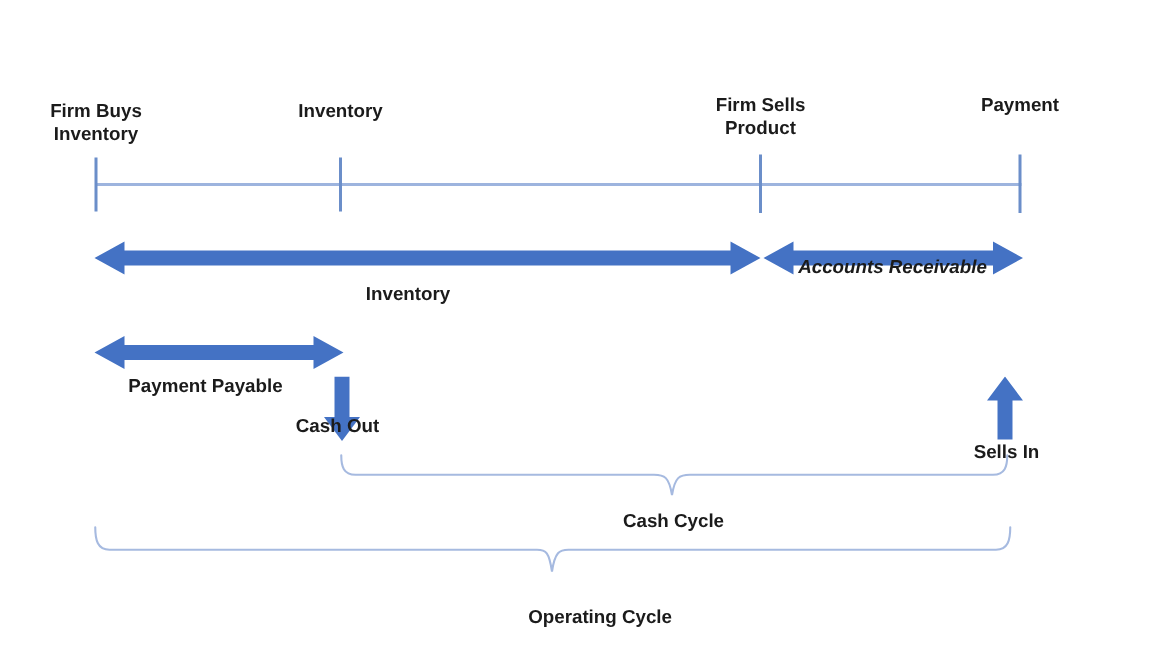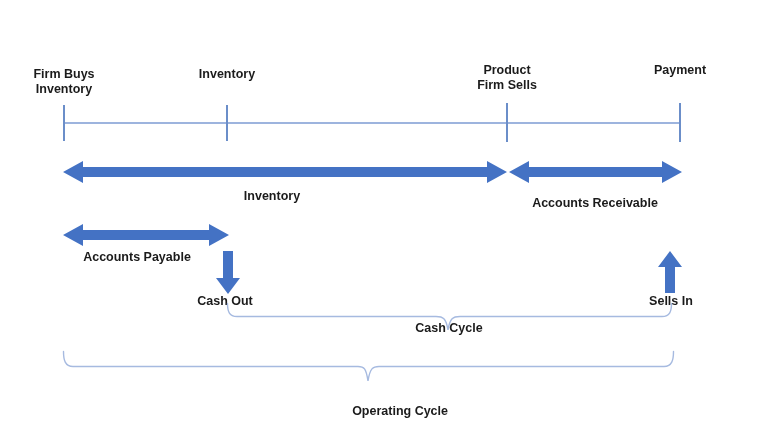--- a/index.html
+++ b/index.html
@@ -44,62 +44,62 @@
 <div class="canvas">
 
   <div class="event-label" style="left:4px; top:67px; width:120px;">
     <div>Firm Buys</div>
     <div>Inventory</div>
   </div>
   <div class="event-label" style="left:167px; top:67px; width:120px;">
     <div>Inventory</div>
   </div>
   <div class="event-label" style="left:447px; top:63px; width:120px;">
+    <div>Firm Sells</div>
     <div>Product</div>
-    <div>Firm Sells</div>
   </div>
   <div class="event-label" style="left:620px; top:63px; width:120px;">
     <div>Payment</div>
   </div>
 
   <div class="axis-line" style="left:64px; top:122px; width:617px;"></div>
   <div class="tick" style="left:63px;  top:105px; height:36px;"></div>
   <div class="tick" style="left:226px; top:105px; height:36px;"></div>
   <div class="tick" style="left:506px; top:103px; height:39px;"></div>
   <div class="tick" style="left:679px; top:103px; height:39px;"></div>
 
   <svg style="left:62px; top:159px;" width="446" height="26" viewBox="0 0 446 26">
     <polygon points="1,13 21,2 21,8 425,8 425,2 445,13 425,24 425,18 21,18 21,24" fill="#4472C4"></polygon>
   </svg>
 
   <svg style="left:508px; top:159px;" width="175" height="26" viewBox="0 0 175 26">
     <polygon points="1,13 21,2 21,8 154,8 154,2 174,13 154,24 154,18 21,18 21,24" fill="#4472C4"></polygon>
   </svg>
 
   <div class="lbl" style="left:212px; top:189px; width:120px;">Inventory</div>
-  <div class="lbl" style="left:520px; top:196px; width:150px;">Accounts Receivable</div>
+  <div class="lbl" style="left:520px; top:171px; width:150px;font-style:italic;">Accounts Receivable</div>
 
   <svg style="left:62px; top:222px;" width="168" height="26" viewBox="0 0 168 26">
     <polygon points="1,13 21,2 21,8 147,8 147,2 167,13 147,24 147,18 21,18 21,24" fill="#4472C4"></polygon>
   </svg>
-  <div class="lbl" style="left:62px; top:250px; width:150px;">Accounts Payable</div>
+  <div class="lbl" style="left:62px; top:250px; width:150px;">Payment Payable</div>
 
   <svg style="left:215px; top:251px;" width="26" height="44" viewBox="0 0 26 44">
     <polygon points="8,0 18,0 18,27 25,27 13,43 1,27 8,27" fill="#4472C4"></polygon>
   </svg>
-  <div class="lbl" style="left:175px; top:294px; width:100px;">Cash Out</div>
+  <div class="lbl" style="left:175px; top:277px; width:100px;">Cash Out</div>
 
   <svg style="left:657px; top:251px;" width="26" height="43" viewBox="0 0 26 43">
     <polygon points="13,0 25,16 18,16 18,42 8,42 8,16 1,16" fill="#4472C4"></polygon>
   </svg>
   <div class="lbl" style="left:621px; top:294px; width:100px;">Sells In</div>
 
   <svg style="left:226px; top:302px;" width="448" height="34" viewBox="0 0 448 34">
     <path class="brace-path" d="M 1.5,1.5 C 1.5,9 3,14.5 11,14.5 L 210,14.5 C 217,14.5 220,16 222,28 C 224,16 227,14.5 234,14.5 L 436,14.5 C 444,14.5 445.5,9 445.5,1.5" stroke="#A6BAE0"></path>
   </svg>
-  <div class="lbl" style="left:389px; top:321px; width:120px;">Cash Cycle</div>
+  <div class="lbl" style="left:389px; top:340px; width:120px;">Cash Cycle</div>
 
   <svg style="left:62px; top:350px;" width="614" height="36" viewBox="0 0 614 36">
     <path class="brace-path" d="M 1.5,1.5 C 1.5,10 3,16.5 11,16.5 L 296,16.5 C 302,16.5 304,18 306,31 C 308,18 311,16.5 317,16.5 L 602,16.5 C 610,16.5 611.5,10 611.5,1.5" stroke="#A6BAE0"></path>
   </svg>
   <div class="lbl" style="left:308px; top:404px; width:140px;text-align:right;">Operating Cycle</div>
 
 </div>
 
 </body></html>

